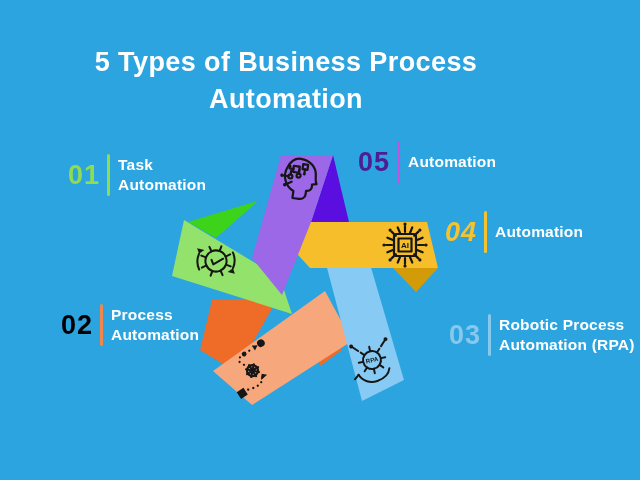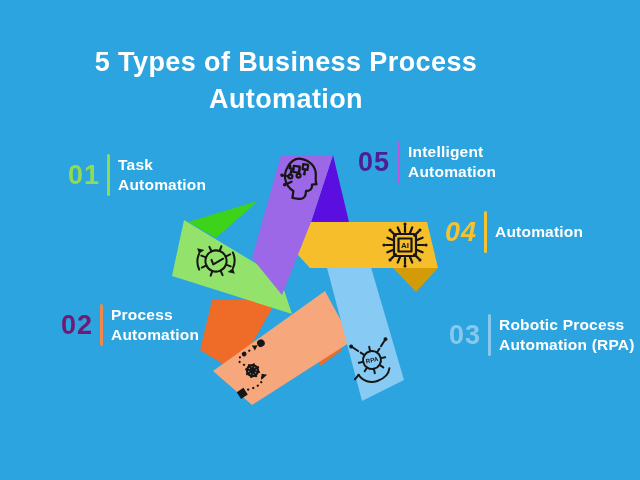--- a/index.html
+++ b/index.html
@@ -180,21 +180,21 @@
   <div class="label" style="left:68px;top:154px">
     <span class="num" style="color: rgb(143, 219, 82);">01</span>
     <span class="sep" style="background: rgb(143, 219, 82);"></span>
     <span class="txt">
       <div>Task</div>
       <div>Automation</div>
     </span>
   </div>
 
   <div class="label" style="left:61px;top:304px">
-    <span class="num" style="color: #701a75;">02</span>
+    <span class="num" style="color: #000000;">02</span>
     <span class="sep" style="background: rgb(240, 136, 78);"></span>
     <span class="txt">
       <div>Process</div>
       <div>Automation</div>
     </span>
   </div>
 
   <div class="label" style="left:413px;top:314px">
     <span class="num" style="color: rgb(136, 200, 237); margin-left: 36px;">03</span>
     <span class="sep" style="background: rgb(136, 200, 237);"></span>
@@ -209,18 +209,17 @@
     <span class="sep" style="background: rgb(246, 195, 47);"></span>
     <span class="txt">
       <div>Automation</div>
     </span>
   </div>
 
   <div class="label" style="left:358px;top:141px">
     <span class="num" style="color: #4c1d95;">05</span>
     <span class="sep" style="background: rgb(197, 83, 224);"></span>
     <span class="txt">
-      <div>Intelligent</div>
       <div>Automation</div>
     </span>
   </div>
 
 </div>
 
 </body></html>

